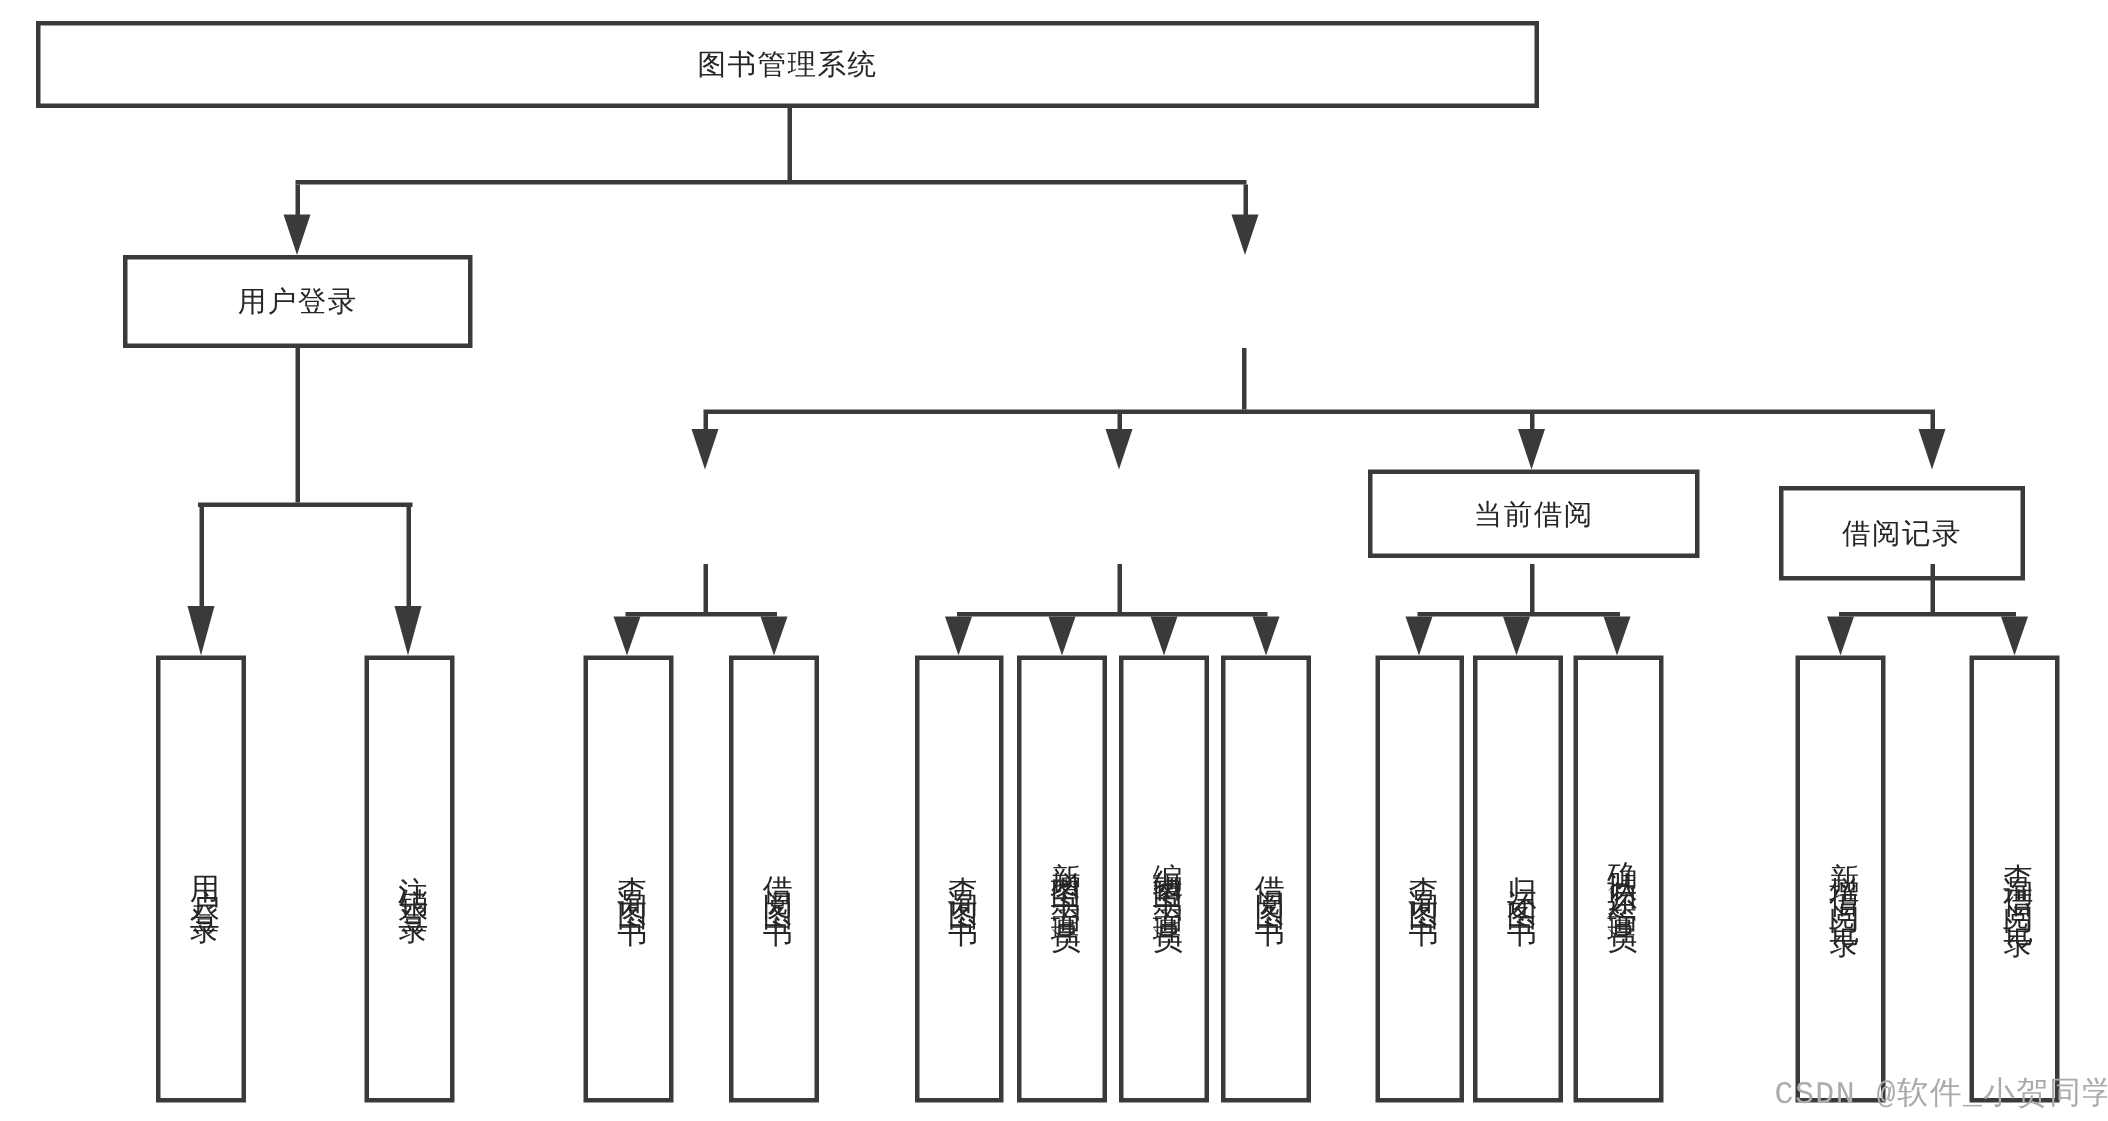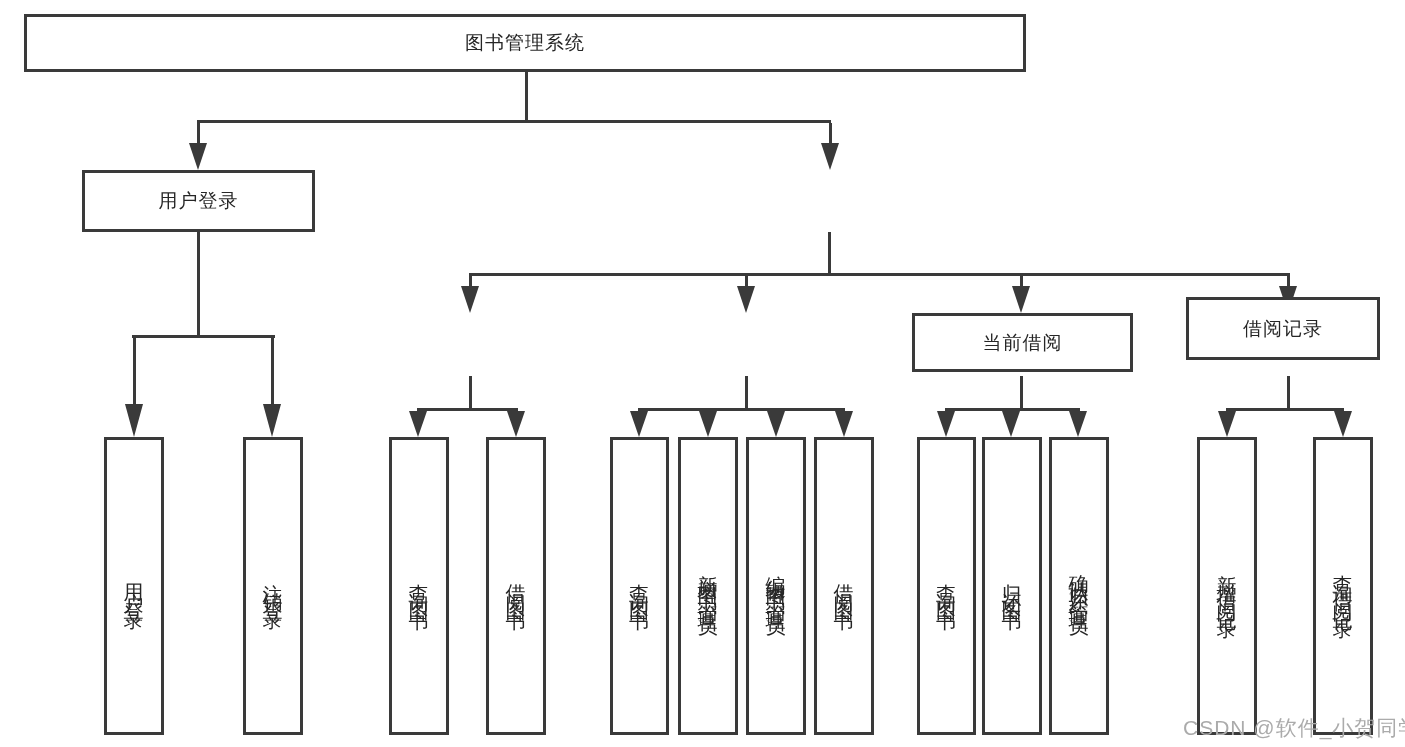--- a/index.html
+++ b/index.html
@@ -2,21 +2,21 @@
 <html><head>
 <meta charset="utf-8">
 <style>
   html, body { margin: 0; padding: 0; background: #ffffff; }
   .canvas {
     position: relative;
     width: 1405px;
     height: 747px;
     background: #ffffff;
     overflow: hidden;
-    font-family: Liberation Sans, sans-serif;
+    font-family: Liberation Mono, monospace;
   }
   .box {
     position: absolute;
     box-sizing: border-box;
     border: 3px solid #3a3a3a;
     background: #ffffff;
     display: flex;
     align-items: center;
     justify-content: center;
     color: #262626;
@@ -79,21 +79,21 @@
   <div class="line" style="left:469px; top:276px; width:3px; height:10px;"></div>
   <div class="arrow" style="left:461px; top:286px;"></div>
   <div class="line" style="left:745px; top:276px; width:3px; height:10px;"></div>
   <div class="arrow" style="left:737px; top:286px;"></div>
   <div class="line" style="left:1020px; top:276px; width:3px; height:10px;"></div>
   <div class="arrow" style="left:1012px; top:286px;"></div>
   <div class="line" style="left:1287px; top:276px; width:3px; height:10px;"></div>
   <div class="arrow" style="left:1279px; top:286px;"></div>
 
   <div class="box hbox" style="left:912px; top:313px; width:221px; height:59px;">当前借阅</div>
-  <div class="box hbox" style="left:1186px; top:297px; width:194px; height:63px;">借阅记录</div>
+  <div class="box hbox" style="left:1186px; top:324px; width:164px; height:63px;">借阅记录</div>
 
   <div class="line" style="left:469px; top:376px; width:3px; height:32px;"></div>
   <div class="line" style="left:417px; top:408px; width:101px; height:3px;"></div>
   <div class="arrow sm" style="left:409px; top:411px;"></div>
   <div class="arrow sm" style="left:507px; top:411px;"></div>
 
   <div class="line" style="left:745px; top:376px; width:3px; height:32px;"></div>
   <div class="line" style="left:638px; top:408px; width:207px; height:3px;"></div>
   <div class="arrow sm" style="left:630px; top:411px;"></div>
   <div class="arrow sm" style="left:699px; top:411px;"></div>

